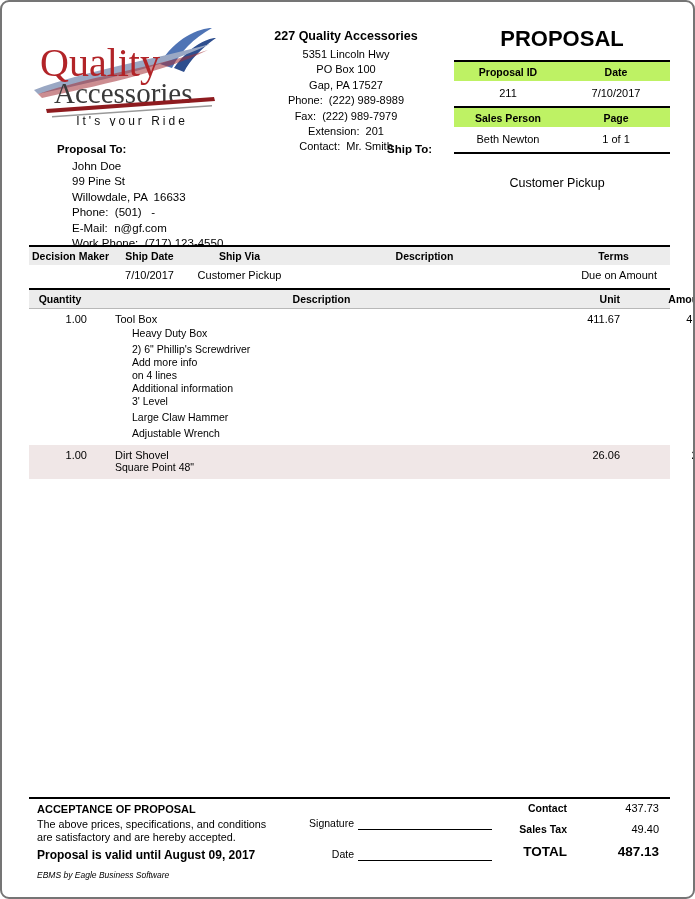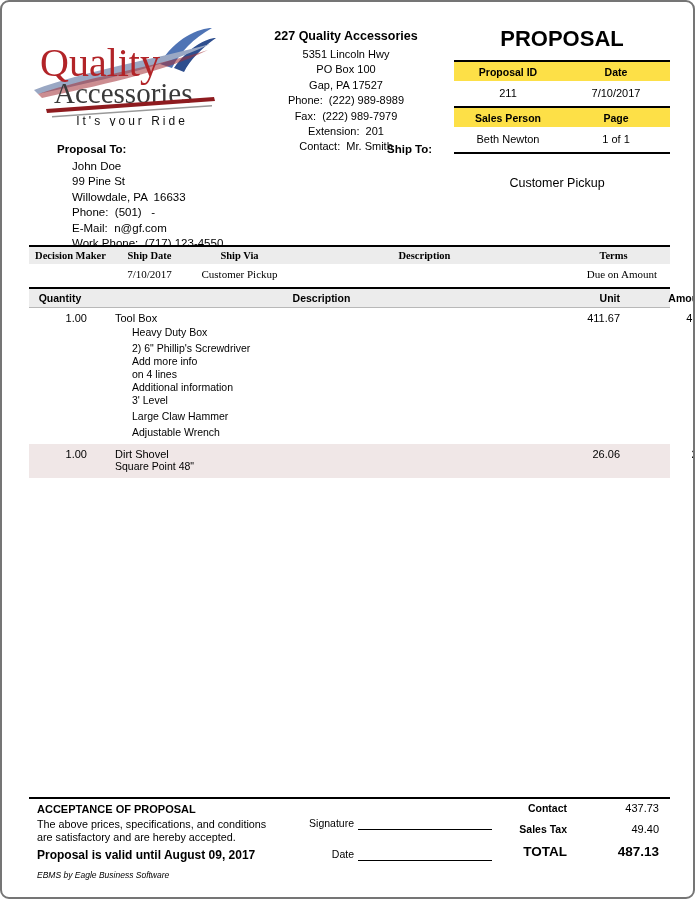--- a/index.html
+++ b/index.html
@@ -9,34 +9,34 @@
     font-family:"Liberation Sans", sans-serif; color:#000;
   }
   
   .logo-block { position:absolute; left:30px; top:22px; width:200px; }
   .company-block { position:absolute; left:230px; top:27px; width:228px; text-align:center; }
   .company-name { font-size:12.5px; font-weight:bold; margin-bottom:4px; }
   .company-line { font-size:11px; line-height:15.4px; white-space:pre; }
   .proposal-block { position:absolute; left:452px; top:24px; width:216px; }
   .proposal-title { text-align:center; font-size:22px; font-weight:bold; margin:0 0 8px 0; }
   .info-row { display:grid; grid-template-columns:1fr 1fr; }
-  .info-head { background:#fde047; border-top:2px solid #000; font-weight:bold; font-size:10.5px; padding:4px 0 3px; }
+  .info-head { background:#bef264; border-top:2px solid #000; font-weight:bold; font-size:10.5px; padding:4px 0 3px; }
   .info-head > div, .info-val > div { text-align:center; }
   .info-val { font-size:11px; padding:6px 0 7px; }
   .info-val.last { border-bottom:2px solid #000; }
   
   .bill-to { position:absolute; left:55px; top:141px; }
   .addr-label { font-weight:bold; font-size:11.5px; }
   .addr-lines { margin:4px 0 0 15px; }
   .addr-line { font-size:11.5px; line-height:15.4px; white-space:pre; }
   .ship-to-label { position:absolute; left:385px; top:141px; font-weight:bold; font-size:11.5px; }
   .pickup { position:absolute; left:440px; top:174px; width:230px; text-align:center; font-size:12.5px; }
   
   .order-table { position:absolute; left:27px; top:243px; width:641px; }
-  .tA { display:grid; grid-template-columns:83px 75px 105px 265px 113px;font-family:Liberation Serif, serif; }
+  .tA { display:grid; grid-template-columns:83px 75px 105px 265px 113px; }
   .tA-head { border-top:2px solid #000; background:#ececec; font-weight:bold; font-size:10.5px; padding:3px 0; }
   .tA-head > div { text-align:center; }
   .tA-vals { font-size:11px; padding:4px 0 7px; }
   .tA-vals .c { text-align:center; }
   .tA-vals .r { text-align:right; padding-right:13px; }
   .tB { display:grid; grid-template-columns:62px 421px 70px 88px;gap:20px; }
   .tB-head { border-top:2px solid #000; border-bottom:1px solid #b8b8b8; background:#ececec; font-weight:bold; font-size:10.5px; padding:3px 0; }
   .tB-head .h-qty { text-align:center; }
   .tB-head .h-desc { text-align:center; }
   .tB-head .h-unit { text-align:right; padding-right:2px; }

